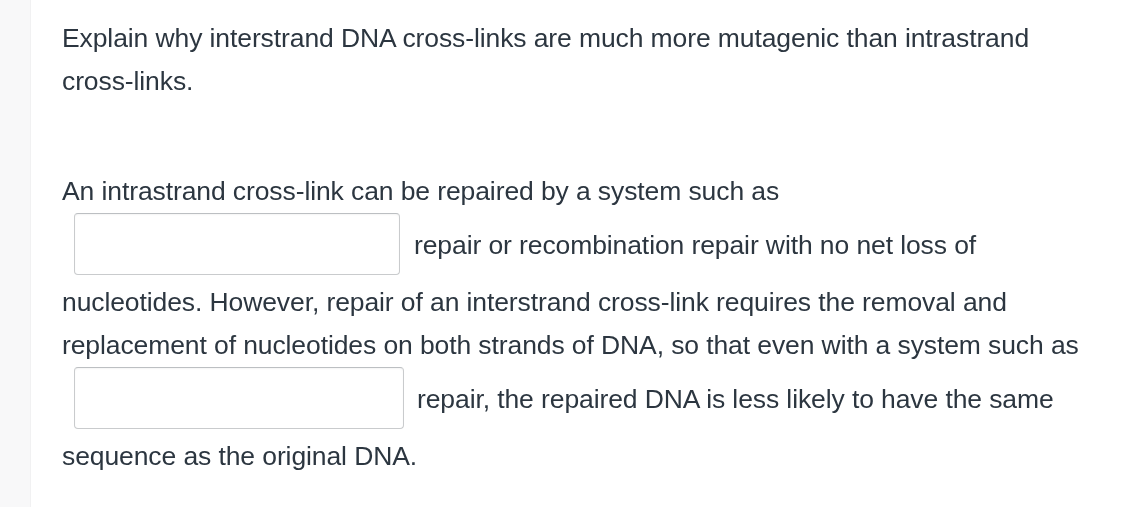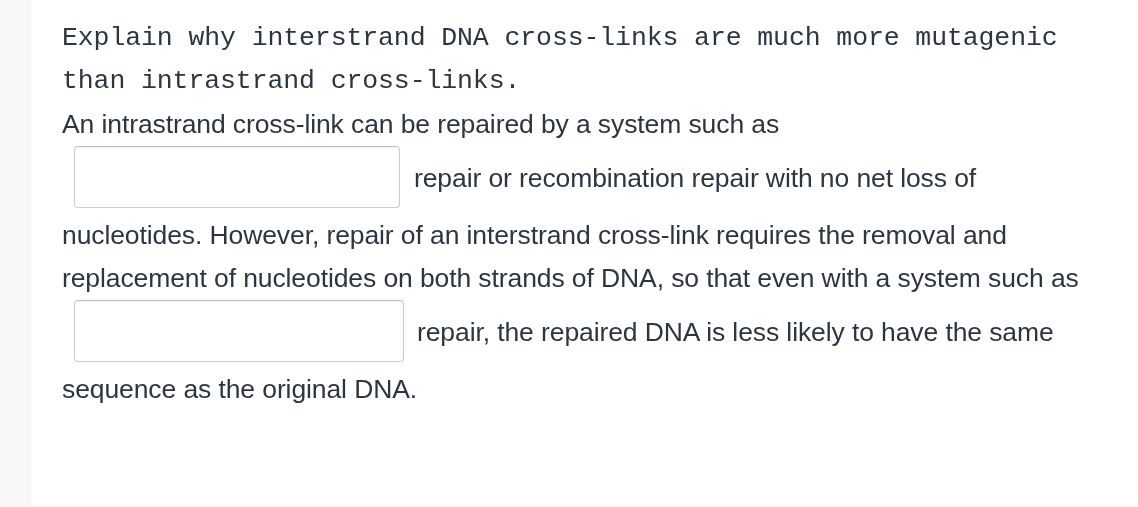--- a/index.html
+++ b/index.html
@@ -43,24 +43,24 @@
     color: #2c3640;
     font-size: 26.5px;
     line-height: 43px;
     letter-spacing: -0.1px;
     font-weight: 400;
     max-width: 1030px;
   }
 
   .question-block {
     margin: 0;
-    font-family: Liberation Mono, monospace;
   }
 
   .answer-block {
+    margin-top: 67px;
   }
 
   
   .blank {
     display: inline-block;
     vertical-align: middle;
     background: #ffffff;
     border: 1px solid #c9cbcd;
     border-top-color: #bcbfc2;
     border-radius: 4px;

